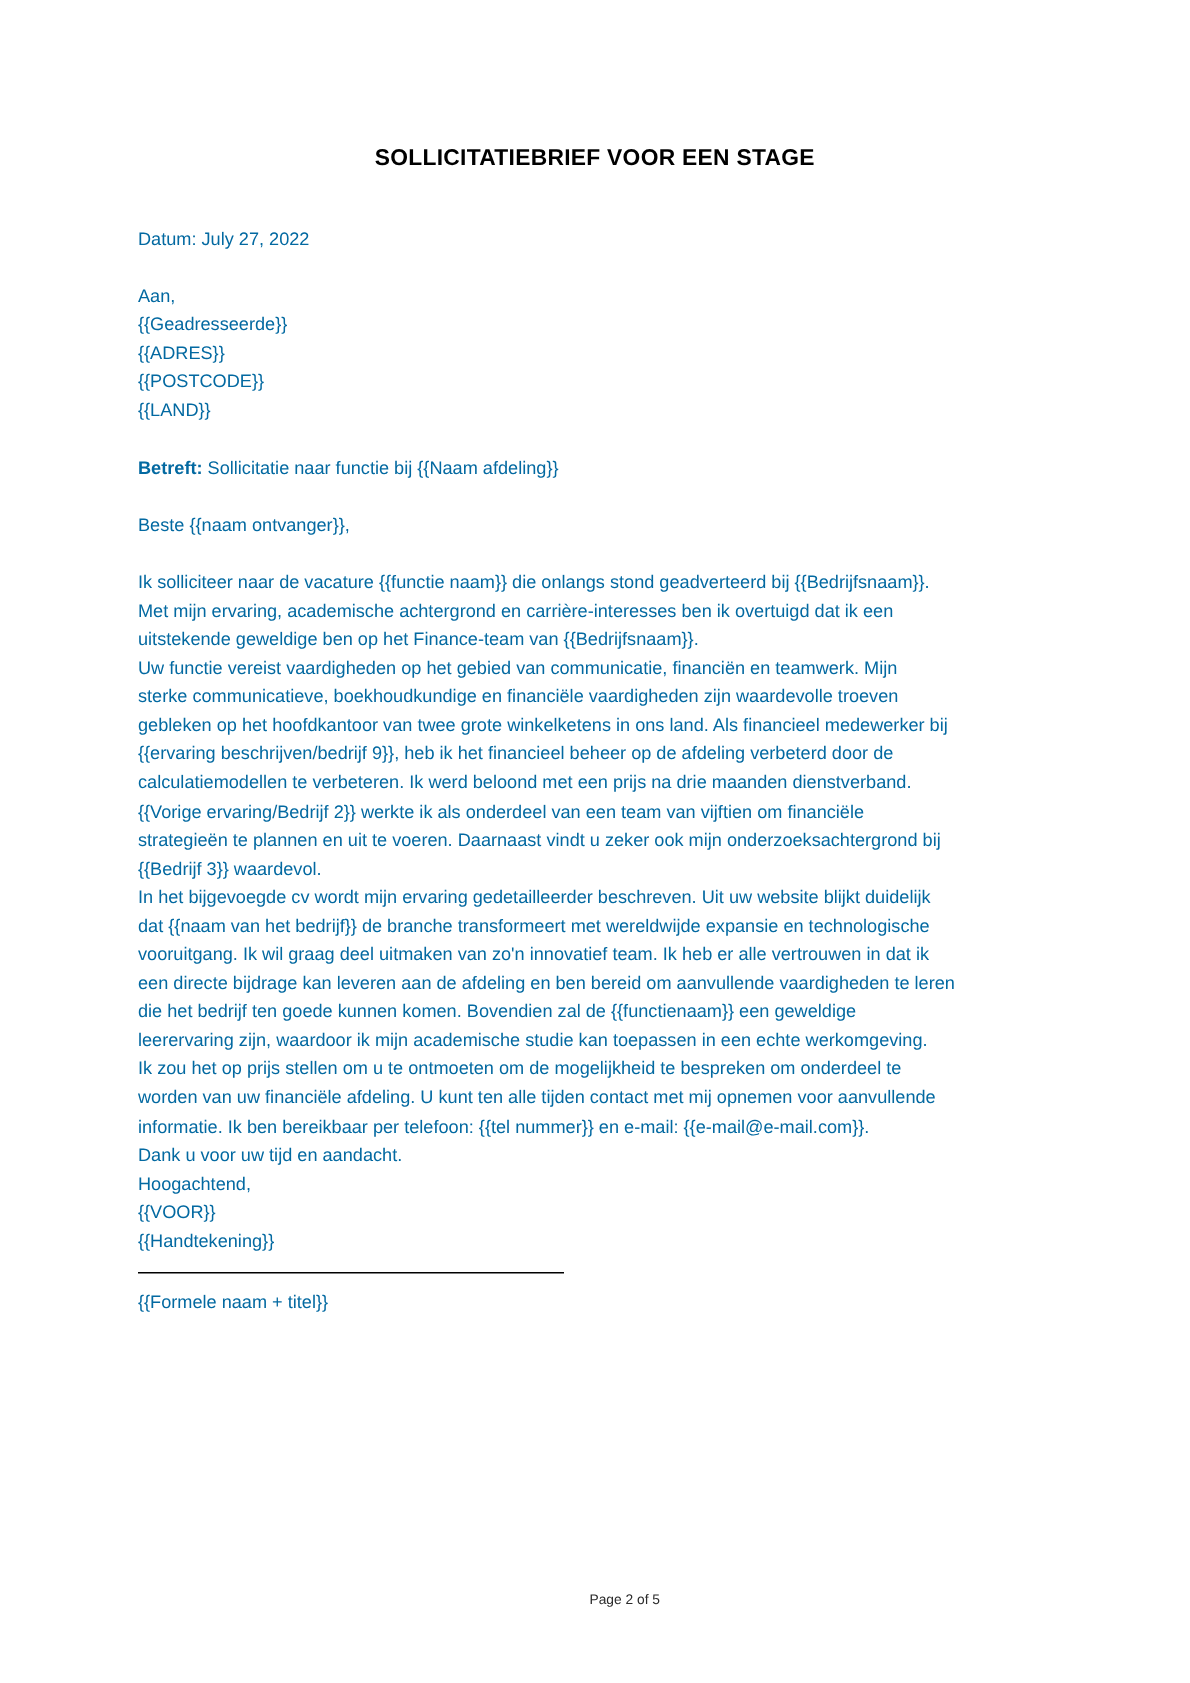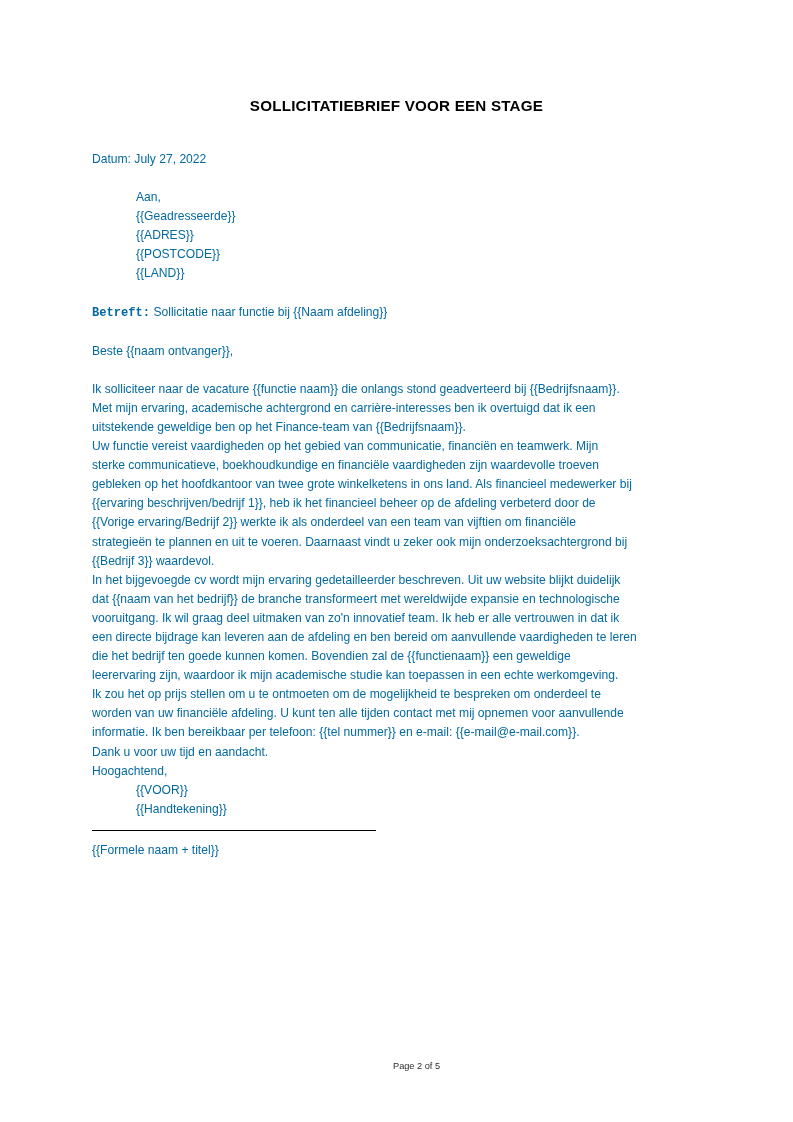--- a/index.html
+++ b/index.html
@@ -44,25 +44,23 @@
     white-space: normal;
   }
   .gap-after {
     margin-bottom: 19px;
   }
   .date-line {
     margin-top: 35px;
   }
   .addr-line {
     display: block;
-    margin-left: 44px;
   }
   .subject-label {
     font-weight: bold;
-    font-family: Liberation Mono, monospace;
   }
   .para {
     margin: 0;
   }
   .para .ln {
     display: block;
   }
   .sig-rule {
     width: 284px;
     height: 0;
@@ -115,21 +113,22 @@
     <div class="block para gap-after">
       <span class="ln">Ik solliciteer naar de vacature {{functie naam}} die onlangs stond geadverteerd bij {{Bedrijfsnaam}}.</span>
       <span class="ln">Met mijn ervaring, academische achtergrond en carrière-interesses ben ik overtuigd dat ik een</span>
       <span class="ln">uitstekende geweldige ben op het Finance-team van {{Bedrijfsnaam}}.</span>
     </div>
 
     <div class="block para gap-after">
       <span class="ln">Uw functie vereist vaardigheden op het gebied van communicatie, financiën en teamwerk. Mijn</span>
       <span class="ln">sterke communicatieve, boekhoudkundige en financiële vaardigheden zijn waardevolle troeven</span>
       <span class="ln">gebleken op het hoofdkantoor van twee grote winkelketens in ons land. Als financieel medewerker bij</span>
-      <span class="ln">{{ervaring beschrijven/bedrijf 1}}, heb ik het financieel beheer op de afdeling verbeterd door de</span>
+      <span class="ln">{{ervaring beschrijven/bedrijf 9}}, heb ik het financieel beheer op de afdeling verbeterd door de</span>
+      <span class="ln">calculatiemodellen te verbeteren. Ik werd beloond met een prijs na drie maanden dienstverband.</span>
     </div>
 
     <div class="block para gap-after">
       <span class="ln">{{Vorige ervaring/Bedrijf 2}} werkte ik als onderdeel van een team van vijftien om financiële</span>
       <span class="ln">strategieën te plannen en uit te voeren. Daarnaast vindt u zeker ook mijn onderzoeksachtergrond bij</span>
       <span class="ln">{{Bedrijf 3}} waardevol.</span>
     </div>
 
     <div class="block para gap-after">
       <span class="ln">In het bijgevoegde cv wordt mijn ervaring gedetailleerder beschreven. Uit uw website blijkt duidelijk</span>

